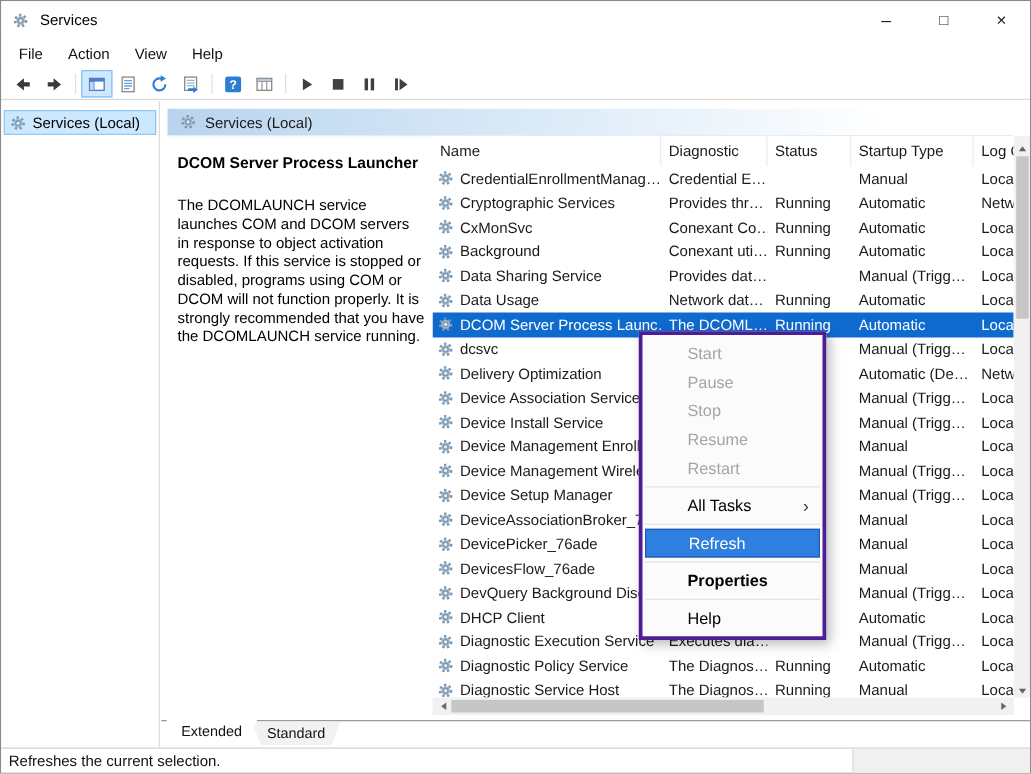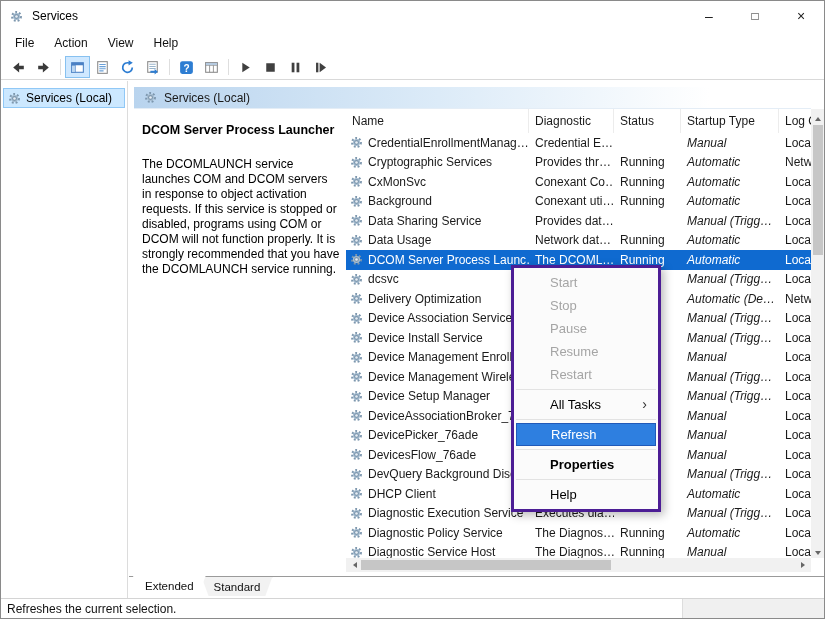--- a/index.html
+++ b/index.html
@@ -41,21 +41,21 @@
 
   
   .listview { position:absolute; top:28px; left:217px; right:13px; bottom:40px; overflow:hidden; font-size:12px; background:#fff; }
   .list-header { display:flex; height:24px; color:#1a1a1a; }
   .hcell { height:100%; display:flex; align-items:center; padding-left:6px; border-right:1px solid #ececec; overflow:hidden; white-space:nowrap; }
   .w-name { width:183px; } .w-desc { width:85px; } .w-status { width:67px; } .w-startup { width:98px; } .w-logon { flex:1; border-right:none; }
   .row { display:flex; height:19.5px; align-items:center; color:#1a1a1a; }
   .row.selected { background:var(--sel-color); color:#fff; }
   .cell { overflow:hidden; white-space:nowrap; display:flex; align-items:center; }
   .c-name { width:183px; padding-left:4px; gap:5px; } .c-desc { width:85px; padding-left:6px; }
-  .c-status { width:67px; padding-left:6px; } .c-startup { width:98px; padding-left:6px;font-style:italic; } .c-logon { flex:1; padding-left:6px; }
+  .c-status { width:67px; padding-left:6px; } .c-startup { width:98px; padding-left:6px; } .c-logon { flex:1; padding-left:6px; }
   .gear { display:flex; flex:none; }
 
   
   .vscroll { position:absolute; top:28px; right:0; width:13px; bottom:40px; background:#f1f1f1; }
   .vthumb { position:absolute; top:16px; left:1.5px; width:10px; height:130px; background:#c6c6c6; }
   .sb-up, .sb-down { position:absolute; left:0; width:13px; height:13px; }
   .sb-up { top:0; } .sb-down { bottom:0; }
   .sb-up::after { content:""; position:absolute; left:3.5px; top:4.5px; border:3px solid transparent; border-bottom:4px solid #666; }
   .sb-down::after { content:""; position:absolute; left:3.5px; top:6px; border:3px solid transparent; border-top:4px solid #666; }
   .hscroll { position:absolute; left:217px; right:13px; bottom:26px; height:14px; background:#f1f1f1; }
@@ -798,22 +798,22 @@
     </div>
 
     <div class="tabsrow">
         <div class="tab active">Extended</div>
         <div class="tab">Standard</div>
       </div>
   </div>
 
   <div class="context-menu">
       <div class="cm-item disabled">Start</div>
+      <div class="cm-item disabled">Pause</div>
       <div class="cm-item disabled">Stop</div>
-      <div class="cm-item disabled">Pause</div>
       <div class="cm-item disabled">Resume</div>
       <div class="cm-item disabled">Restart</div>
       <div class="cm-sep"></div>
       <div class="cm-item cm-arrow">All Tasks</div>
       <div class="cm-sep"></div>
       <div class="cm-item highlight">Refresh</div>
       <div class="cm-sep"></div>
       <div class="cm-item bold">Properties</div>
       <div class="cm-sep"></div>
       <div class="cm-item">Help</div>

